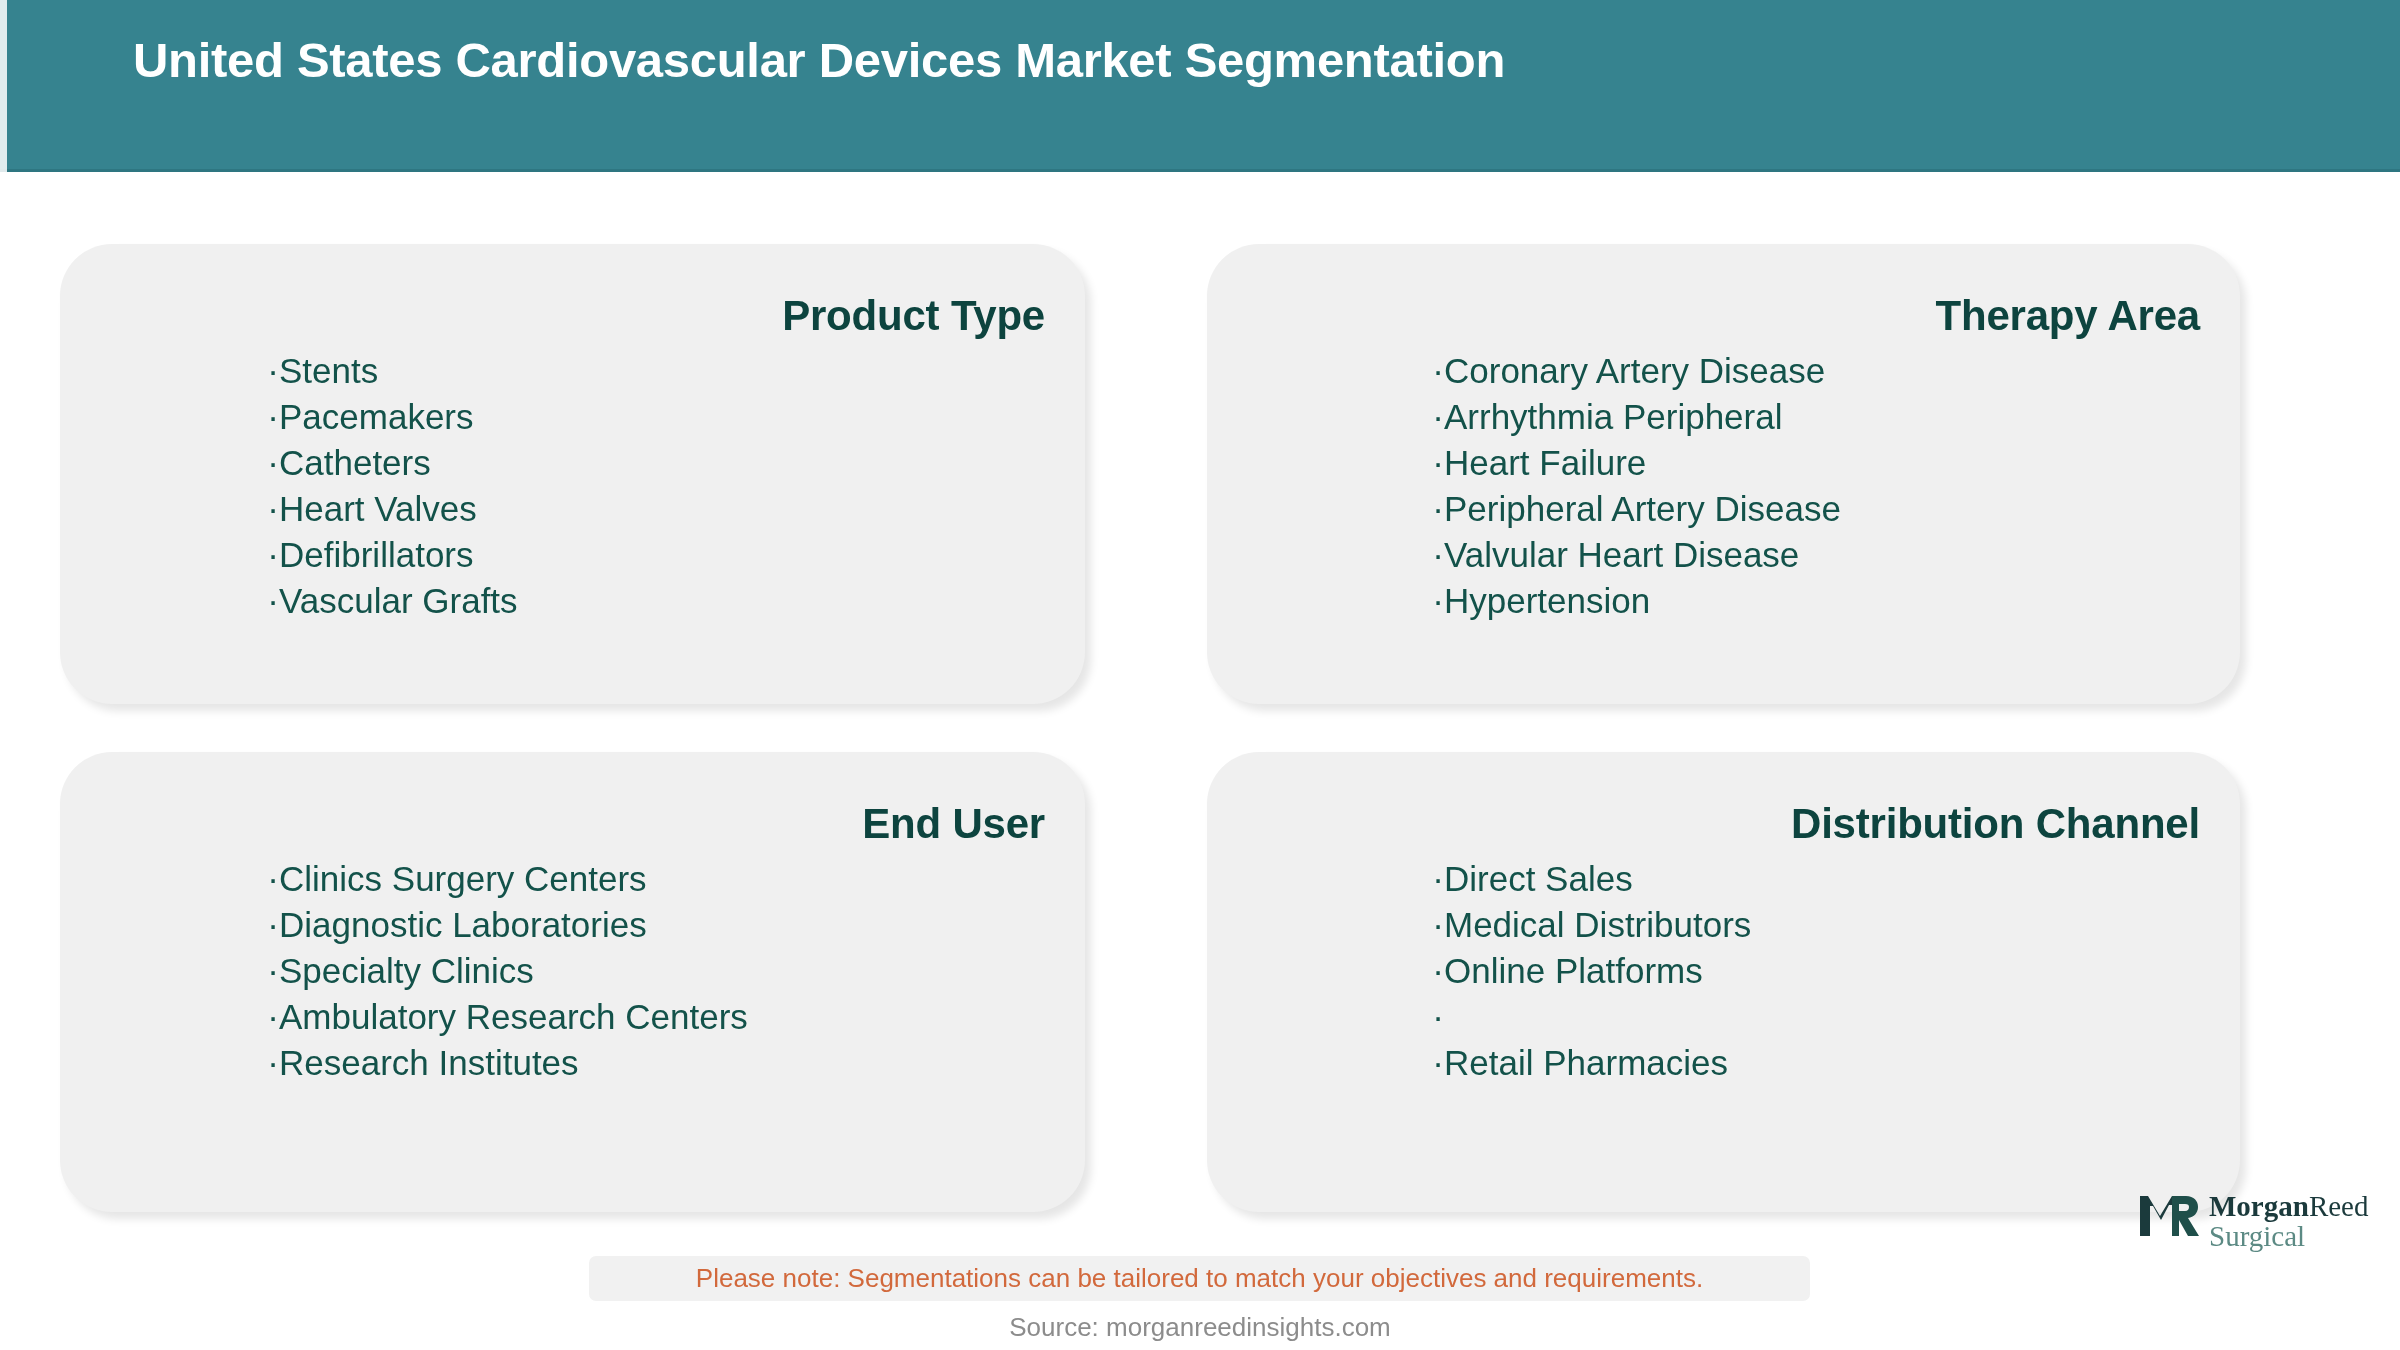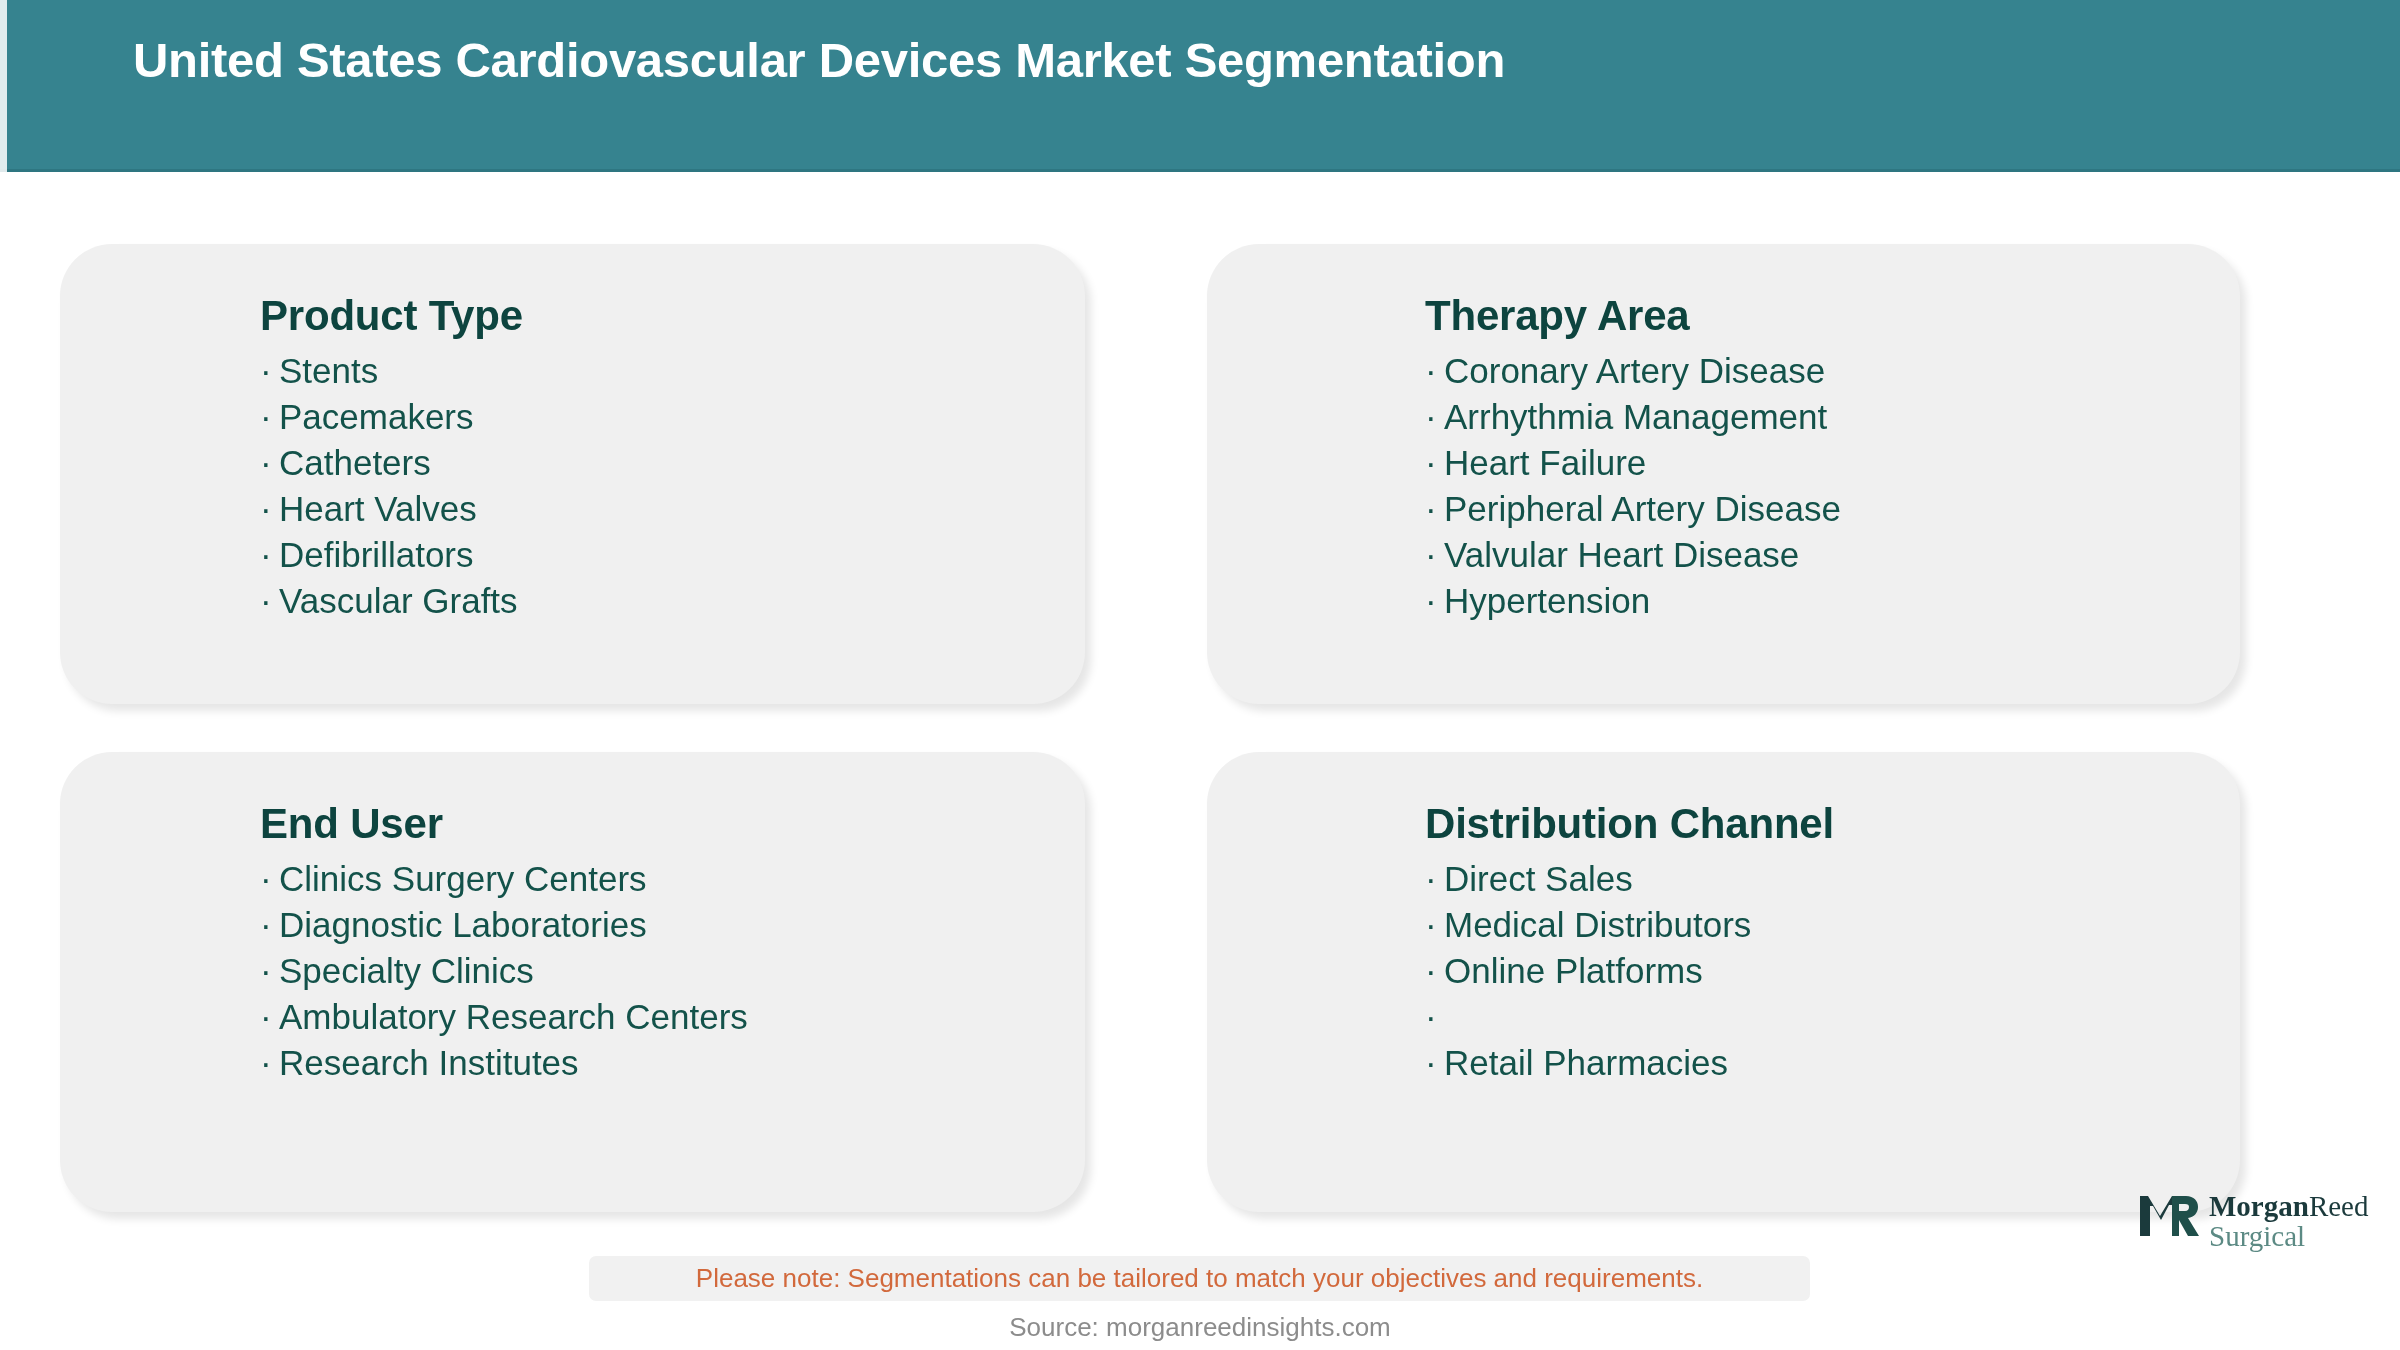--- a/index.html
+++ b/index.html
@@ -57,20 +57,21 @@
     top: 172px;
     width: 2400px;
     height: 1060px;
   }
 
   .card {
     position: absolute;
     background: #f0f0f0;
     border-radius: 52px;
     box-shadow: 6px 7px 9px rgba(0,0,0,0.10);
+    text-align: right;
   }
 
   .card-0 { left: 60px;   top: 72px;  width: 1025px; height: 460px; }
   .card-1 { left: 1207px; top: 72px;  width: 1033px; height: 460px; }
   .card-2 { left: 60px;   top: 580px; width: 1025px; height: 460px; }
   .card-3 { left: 1207px; top: 580px; width: 1033px; height: 460px; }
 
   .card-inner {
     position: absolute;
     left: 200px;
@@ -227,21 +228,21 @@
     <div class="card card-1">
       <div class="card-inner">
         <div class="card-title">Therapy Area</div>
         <ul class="card-list">
           <li>
               <span class="bullet">·</span>
               <span>Coronary Artery Disease</span>
             </li>
           <li>
               <span class="bullet">·</span>
-              <span>Arrhythmia Management</span>
+              <span>Arrhythmia Peripheral</span>
             </li>
           <li>
               <span class="bullet">·</span>
               <span>Heart Failure</span>
             </li>
           <li>
               <span class="bullet">·</span>
               <span>Peripheral Artery Disease</span>
             </li>
           <li>

